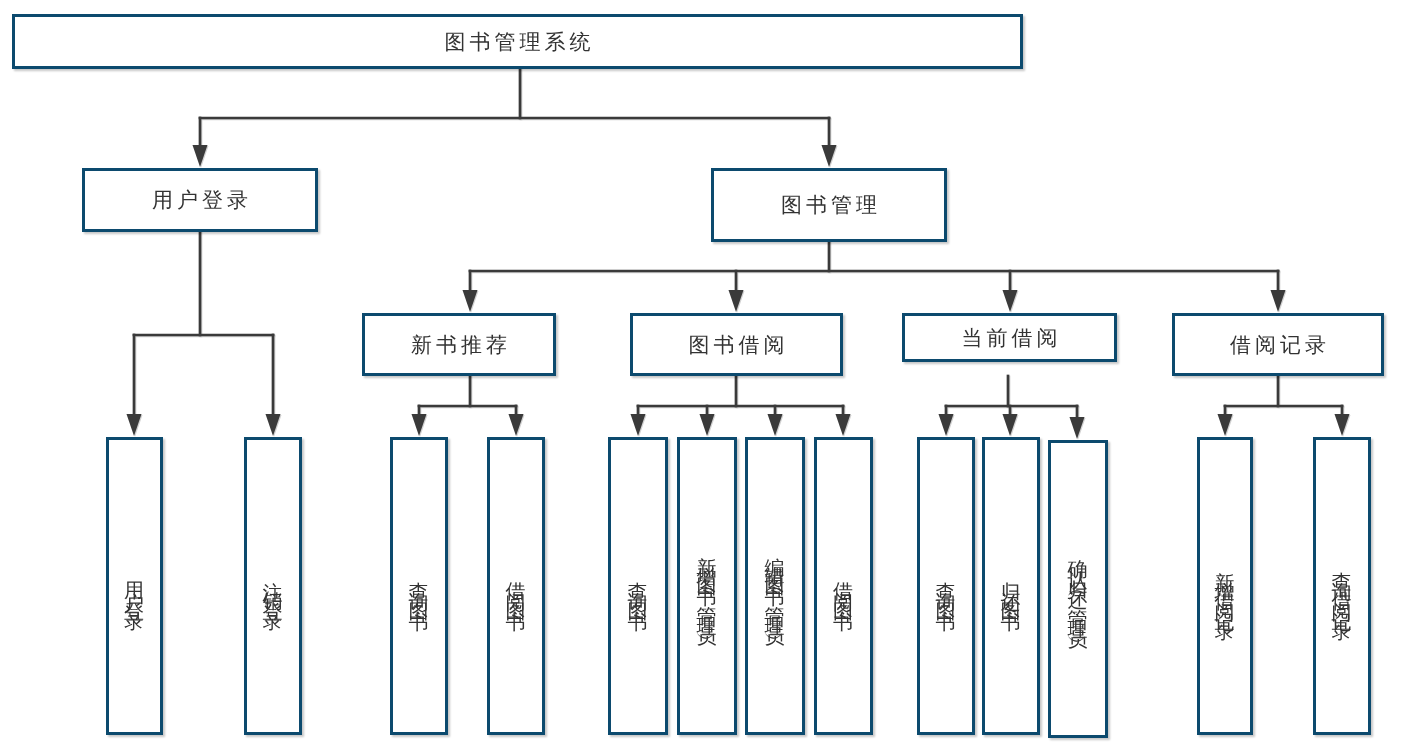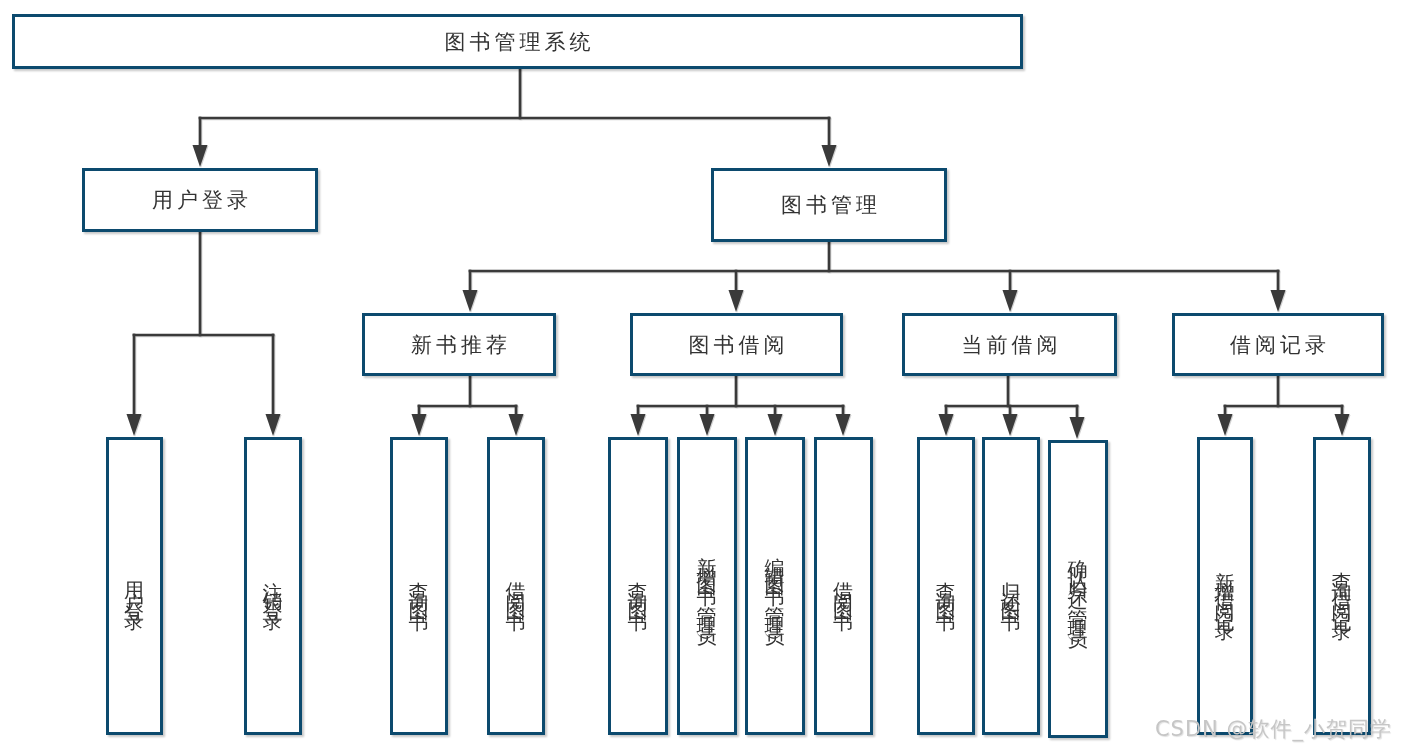--- a/index.html
+++ b/index.html
@@ -144,21 +144,21 @@
   <div class="box hbox" style="left:711px;top:168px;width:236px;height:74px">
     <span>图书管理</span>
   </div>
 
   <div class="box hbox" style="left:362px;top:313px;width:194px;height:63px">
     <span>新书推荐</span>
   </div>
   <div class="box hbox" style="left:630px;top:313px;width:213px;height:63px">
     <span>图书借阅</span>
   </div>
-  <div class="box hbox" style="left:902px;top:313px;width:215px;height:63px">
+  <div class="box hbox" style="left:902px;top:313px;width:215px;height:49px">
     <span>当前借阅</span>
   </div>
   <div class="box hbox" style="left:1172px;top:313px;width:212px;height:63px">
     <span>借阅记录</span>
   </div>
 
   <div class="box leaf" style="left:106px;top:437px;width:57px;height:298px">
     <span>用户登录</span>
   </div>
   <div class="box leaf" style="left:244px;top:437px;width:58px;height:298px">
@@ -195,15 +195,14 @@
     <span>确认归还（管理员）</span>
   </div>
 
   <div class="box leaf" style="left:1197px;top:437px;width:56px;height:298px">
     <span>新增借阅记录</span>
   </div>
   <div class="box leaf" style="left:1313px;top:437px;width:58px;height:298px">
     <span>查询借阅记录</span>
   </div>
 
-  <div class="watermark">CSDN @软件_小贺同学</div>
 
 </div>
 
 </body></html>

